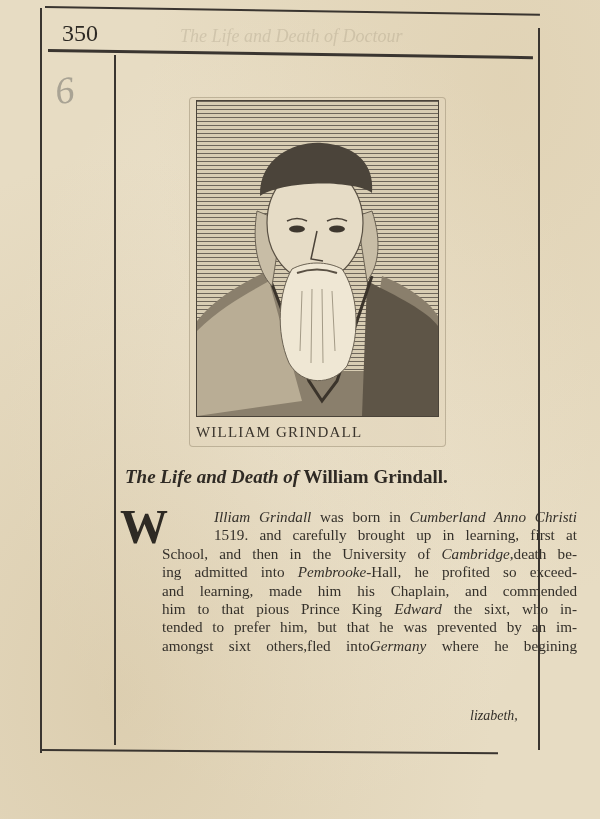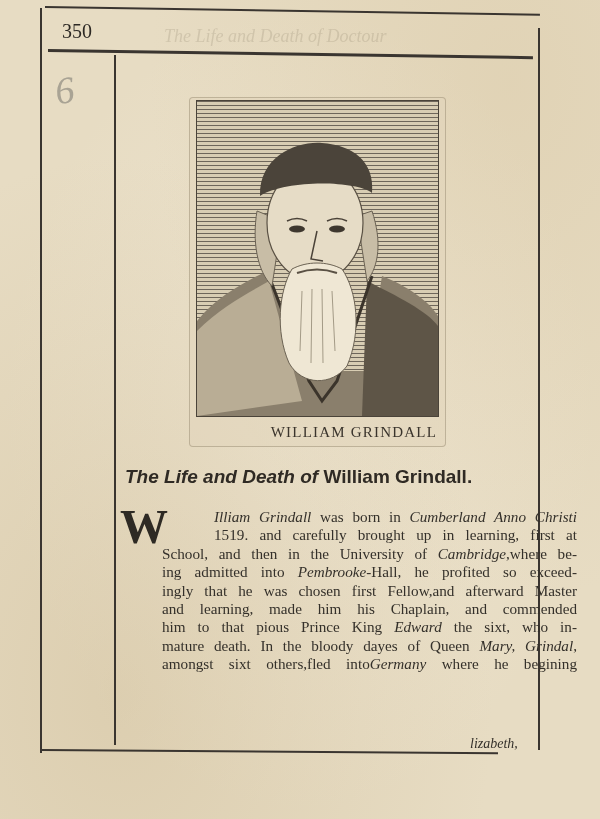--- a/index.html
+++ b/index.html
@@ -18,21 +18,21 @@
         radial-gradient(ellipse at 50% 50%, rgba(240,232,214,0.6), transparent 70%);
       font-family: "DejaVu Serif", "Liberation Serif", serif;
       color: #2e2a24;
     }
     .rule { position: absolute; background: #3a3530; }
     .page-number {
       position: absolute;
       left: 62px;
       top: 20px;
       font-family: "Liberation Serif", serif;
-      font-size: 20px;
+      font-size: 24px;
       color: #2d2924;
       letter-spacing: 0px;
     }
     .pencil-mark {
       position: absolute;
       left: 55px;
       top: 68px;
       font-family: "Liberation Serif", serif;
       font-size: 38px;
       color: #a9a394;
@@ -59,32 +59,32 @@
       overflow: hidden;
       background-color: #d8cdb3;
       background-image: repeating-linear-gradient(to bottom, #6e665a 0px, #6e665a 1px, transparent 1px, transparent 4px);
     }
     .portrait svg { position: absolute; left: 0; top: 0; }
     .caption {
       position: absolute;
       left: 196px;
       top: 424px;
       width: 241px;
-      text-align: right;
+      text-align: left;
       font-family: "Liberation Serif", serif;
       font-size: 15px;
       letter-spacing: 1.2px;
       color: #3a342c;
     }
     .title {
       position: absolute;
       left: 125px;
       top: 466px;
       width: 400px;
-      font-family: Liberation Sans, sans-serif;
+      font-family: Liberation Serif, serif;
       font-size: 19px;
       font-weight: bold;
       color: #2f2a24;
       white-space: nowrap;
     }
     .title .it { font-style: italic; }
     .body-text {
       position: absolute;
       left: 130px;
       top: 508px;
@@ -105,29 +105,29 @@
       top: 505px;
       font-family: "Liberation Serif", serif;
       font-size: 48px;
       line-height: 44px;
       font-weight: bold;
       color: #2e2a24;
     }
     .catchword {
       position: absolute;
       left: 470px;
-      top: 736px;
+      top: 708px;
       font-family: "Liberation Serif", serif;
       font-size: 14px;
       font-style: italic;
       color: #34302a;
     }
     .show-through {
       position: absolute;
-      left: 164px;
+      left: 180px;
       top: 26px;
       font-family: "Liberation Serif", serif;
       font-size: 18px;
       color: rgba(110,100,80,0.18);
       font-style: italic;
     }
   </style>
 </head>
 <body>
 
@@ -176,22 +176,21 @@
 
 <div class="title">
   <span class="it">The Life and Death of</span>
   <span>William Grindall.</span>
 </div>
 
 <div class="dropcap">W</div>
 <div class="body-text" id="body-text">
     <span class="body-line indent"><span class="it">Illiam Grindall</span><span> was born in </span><span class="it">Cumberland Anno Christi</span></span>
     <span class="body-line indent"><span>1519. and carefully brought up in learning, first at</span></span>
-    <span class="body-line"><span>School, and then in the University of </span><span class="it">Cambridge</span><span>,where be-</span></span>
+    <span class="body-line"><span>School, and then in the University of </span><span class="it">Cambridge</span><span>,death be-</span></span>
     <span class="body-line"><span>ing admitted into </span><span class="it">Pembrooke</span><span>-Hall, he profited so exceed-</span></span>
-    <span class="body-line"><span>ingly that he was chosen first Fellow,and afterward Master</span></span>
     <span class="body-line"><span>and learning, made him his Chaplain, and commended</span></span>
     <span class="body-line"><span>him to that pious Prince King </span><span class="it">Edward</span><span> the sixt, who in-</span></span>
-    <span class="body-line"><span>mature death. In the bloody dayes of Queen </span><span class="it">Mary, Grindal</span><span>,</span></span>
+    <span class="body-line"><span>tended to prefer him, but that he was prevented by an im-</span></span>
     <span class="body-line"><span>amongst sixt others,fled into</span><span class="it">Germany</span><span> where he begining</span></span>
   </div>
 
 <div class="catchword">lizabeth,</div>
 
 </body></html>

